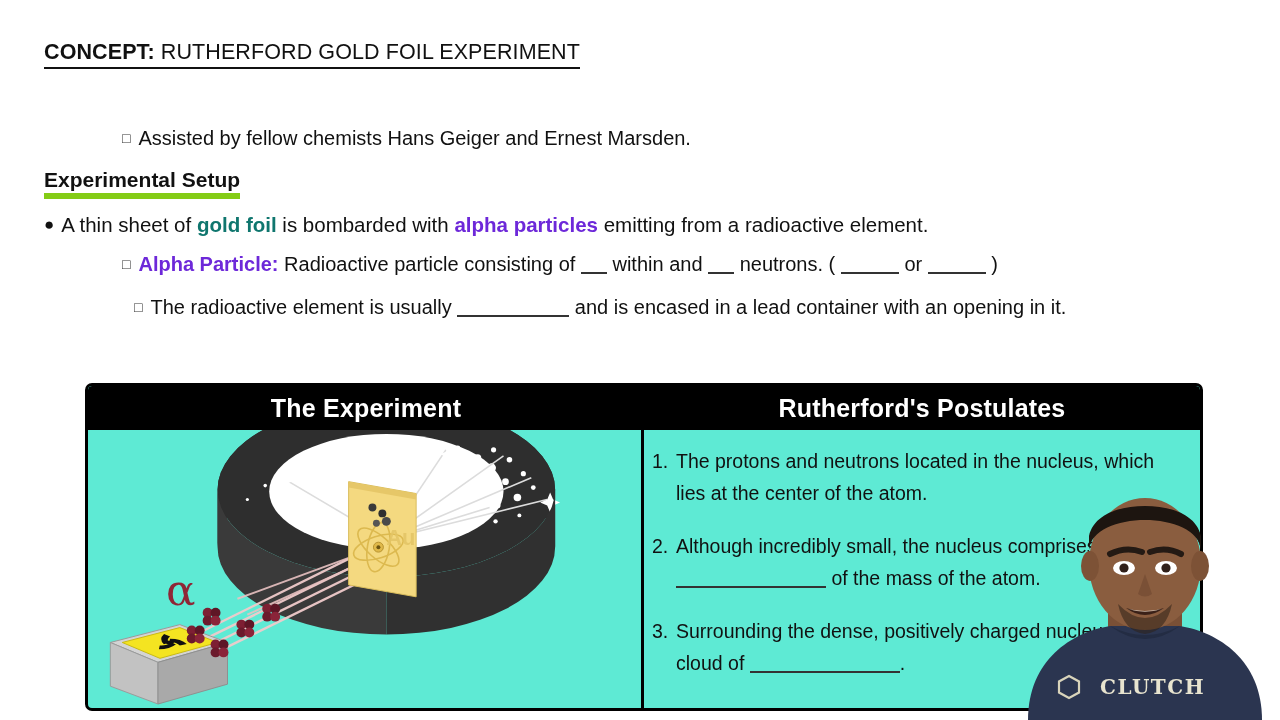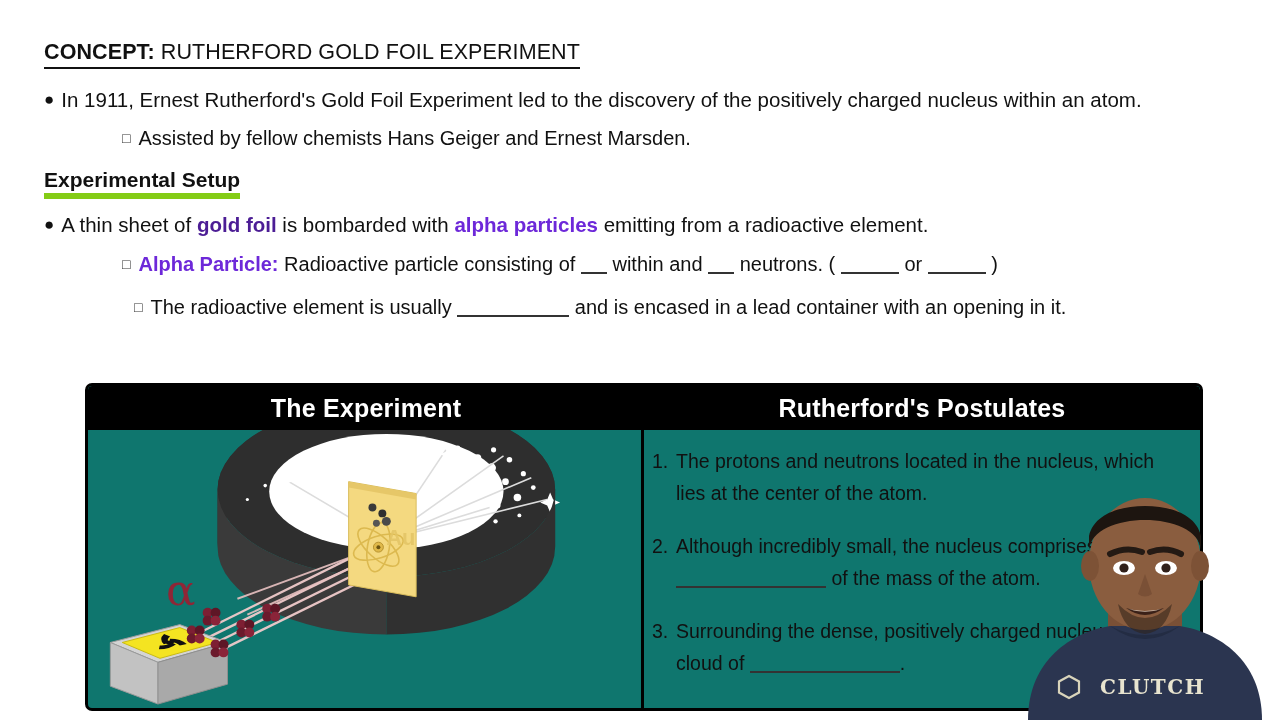--- a/index.html
+++ b/index.html
@@ -57,21 +57,21 @@
   .bullet-l2 {
     position: absolute;
     left: 122px;
     font-size: 20px;
     white-space: nowrap;
     line-height: 1.2;
   }
   .dot-marker { margin-right: 7px; font-size: 17px; vertical-align: 2px; }
   .sq-marker  { margin-right: 8px; font-size: 14px; vertical-align: 2px; color:#333; }
 
-  .gold { color: #4c1d95; font-weight: bold; }
+  .gold { color: #0f766e; font-weight: bold; }
   .red  { color: #6d28d9; font-weight: bold; }
 
   .blank {
     display: inline-block;
     border-bottom: 2px solid #333;
     vertical-align: -3px;
   }
   .b-xs { width: 26px; }
   .b-sm { width: 58px; }
   .b-md { width: 112px; }
@@ -80,21 +80,21 @@
 
   
   .table-box {
     position: absolute;
     left: 85px;
     top: 383px;
     width: 1118px;
     height: 328px;
     border: 3px solid #000;
     border-radius: 7px;
-    background: #0f766e;
+    background: #5eead4;
     box-sizing: border-box;
     overflow: hidden;
   }
   .table-header {
     display: flex;
     height: 44px;
     background: #000000;
     border-radius: 4px 4px 0 0;
   }
   .th {
@@ -171,23 +171,20 @@
 </head>
 <body>
 
 <div class="slide">
 
   <div class="concept-heading">
     <span class="kw">CONCEPT:</span>
     <span>RUTHERFORD GOLD FOIL EXPERIMENT</span>
   </div>
 
-  <div class="bullet-l1" style="top:88px;">
-    <span class="dot-marker">●</span><span>In 1911, Ernest Rutherford's Gold Foil Experiment led to the discovery of the positively charged nucleus within an atom.</span>
-  </div>
 
   <div class="bullet-l2" style="top:126px;">
     <span class="sq-marker">□</span><span>Assisted by fellow chemists Hans Geiger and Ernest Marsden.</span>
   </div>
 
   <div class="section-heading">Experimental Setup</div>
 
   <div class="bullet-l1" style="top:213px;">
     <span class="dot-marker">●</span><span>A thin sheet of</span>
     <span class="gold">gold foil</span>

